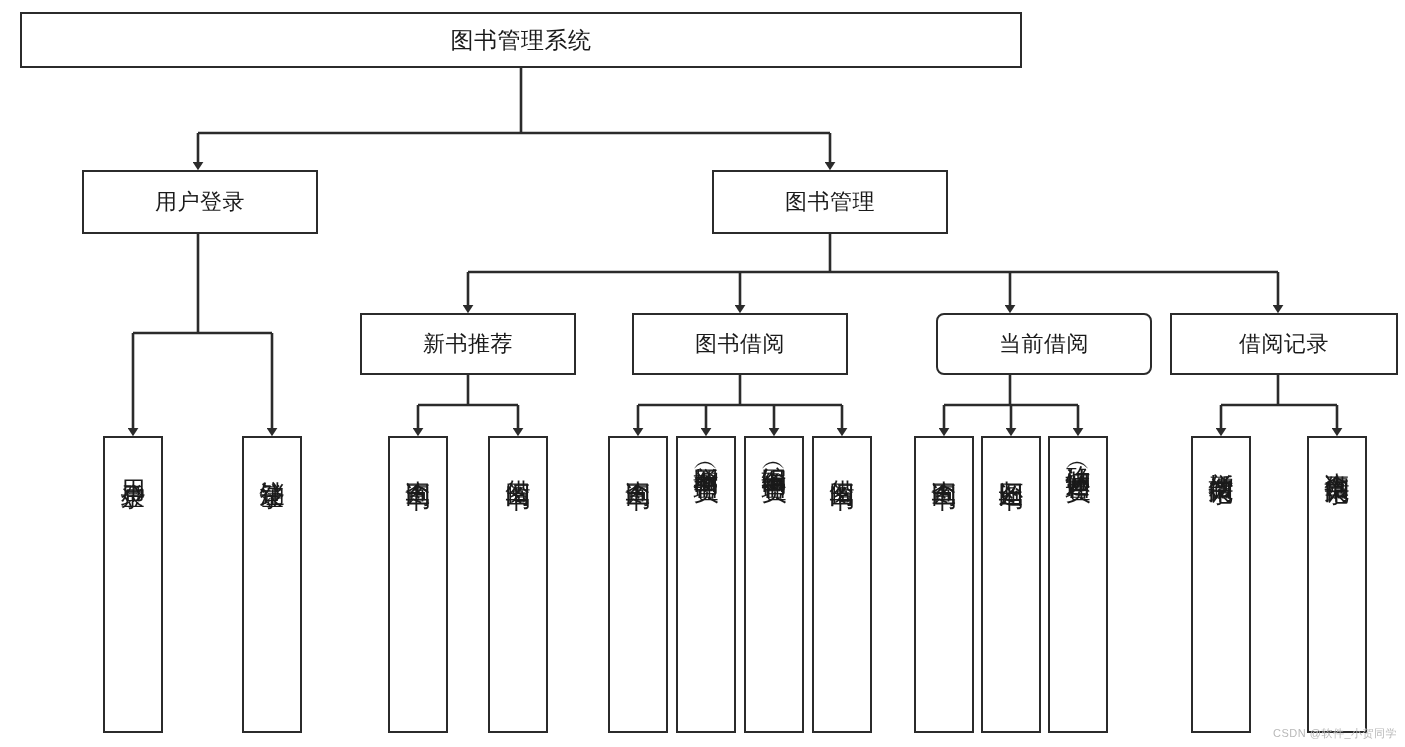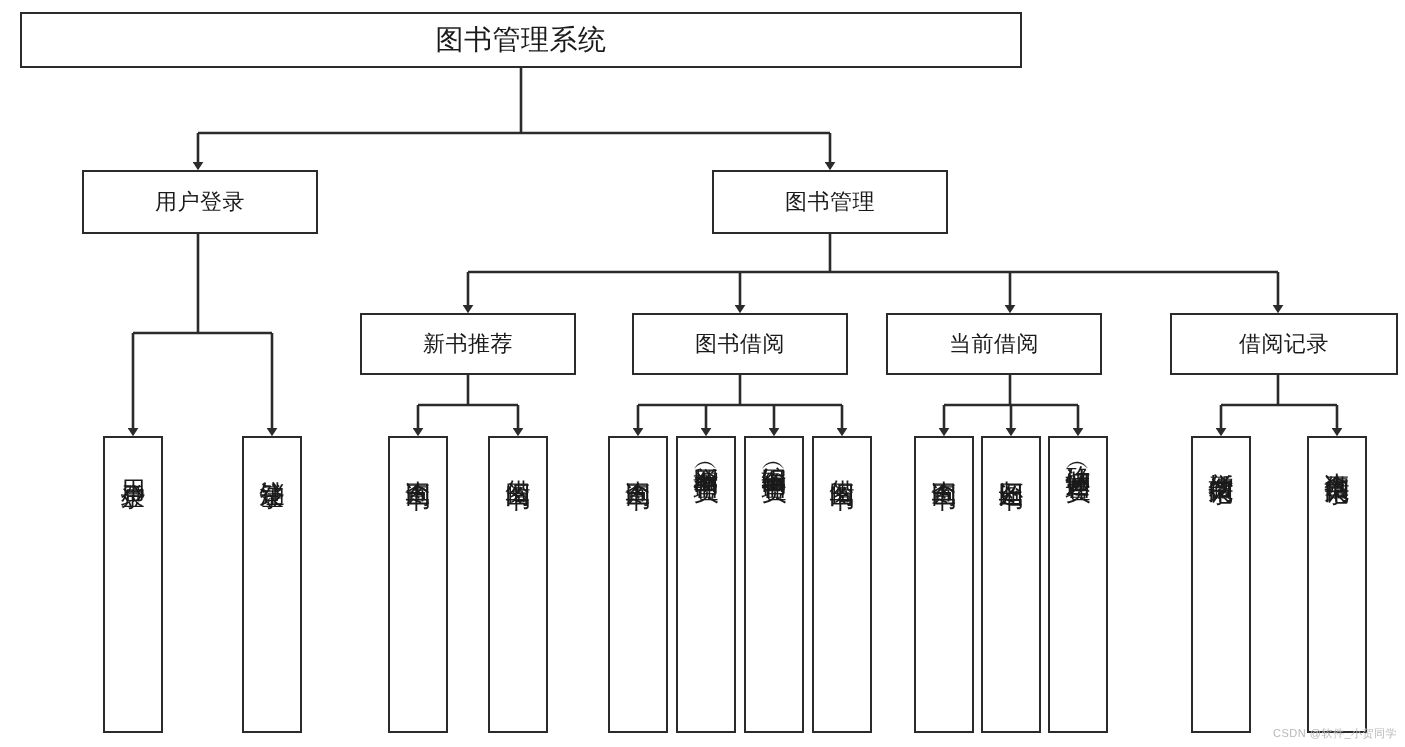--- a/index.html
+++ b/index.html
@@ -40,21 +40,21 @@
     display: block;
     line-height: 1.08;
     letter-spacing: 0.5px;
     white-space: pre-wrap;
   }
   .node.horizontal .node-label {
     font-size: 22px;
     text-align: center;
   }
   .node.root .node-label {
-    font-size: 28px;
+    font-size: 23px;
   }
   .node.vertical {
     align-items: flex-start;
     justify-content: center;
     padding-top: 22px;
   }
   .node.vertical .node-label {
     writing-mode: vertical-rl;
     text-orientation: upright;
     font-size: 25px;
@@ -140,21 +140,21 @@
   <div class="node horizontal" style="left:360px; top:313px; width:216px; height:62px;">
     <span class="node-label">新书推荐</span>
   </div>
 
   <div class="node horizontal" style="left:712px; top:170px; width:236px; height:64px;">
     <span class="node-label">图书管理</span>
   </div>
   <div class="node horizontal" style="left:632px; top:313px; width:216px; height:62px;">
     <span class="node-label">图书借阅</span>
   </div>
-  <div class="node horizontal" style="left:886px; top:313px; width:216px; height:62px;">
+  <div class="node horizontal" style="left:936px; top:313px; width:216px; height:62px;border-radius:8px;">
     <span class="node-label">当前借阅</span>
   </div>
   <div class="node horizontal" style="left:1170px; top:313px; width:228px; height:62px;">
     <span class="node-label">借阅记录</span>
   </div>
 
   <div class="node vertical" style="left:103px; top:436px; width:60px; height:297px;">
     <span class="node-label">用户登录</span>
   </div>
   <div class="node vertical" style="left:242px; top:436px; width:60px; height:297px;">

